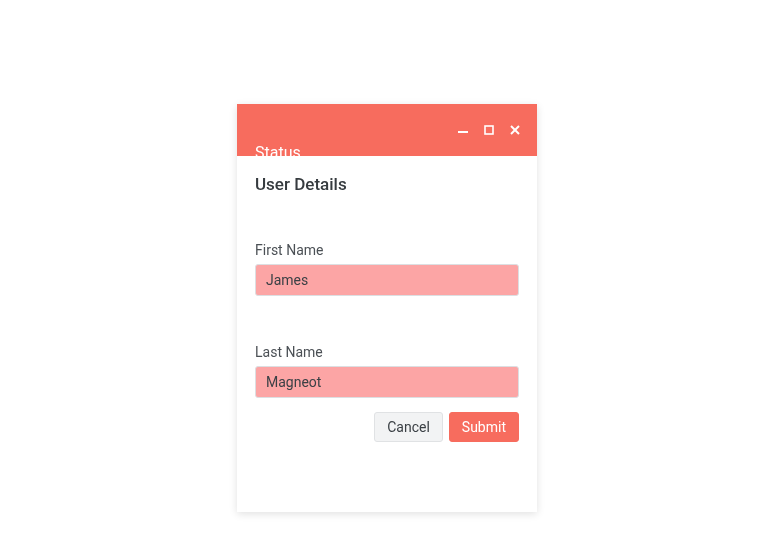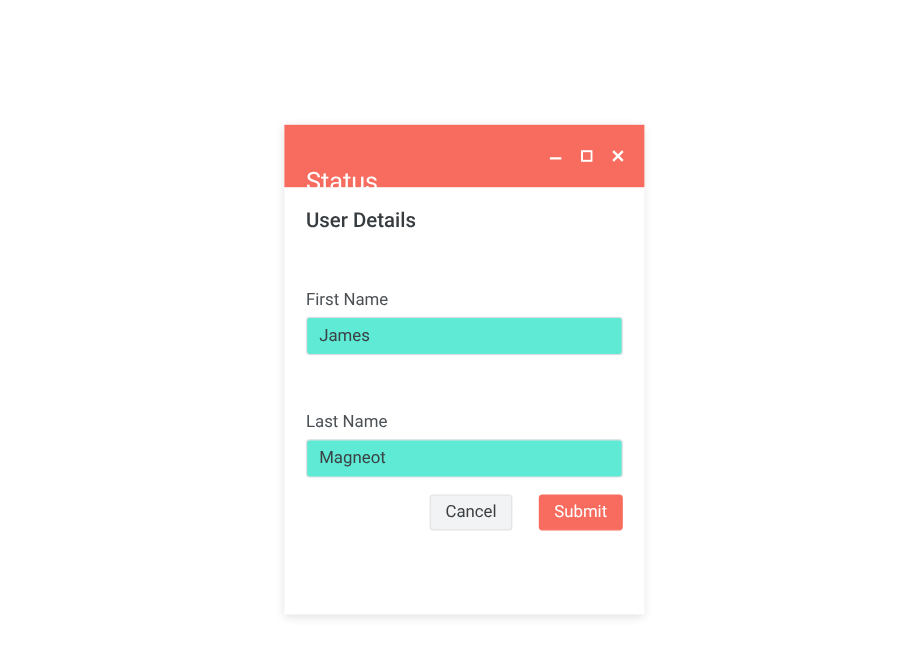--- a/index.html
+++ b/index.html
@@ -25,21 +25,21 @@
     .titlebar {
       background: #f76c5e;
       height: 52px;
       display: flex;
       align-items: center;
       justify-content: space-between;
       padding: 0 16px 0 18px;
       color: #ffffff;
     }
     .titlebar-title {
-      font-size: 21px;
+      font-size: 16px;
       font-weight: 400;
       margin-top: 44px;
     }
     .titlebar-controls {
       display: flex;
       align-items: center;
       gap: 14px;
     }
     .tb-icon {
       display: inline-flex;
@@ -73,26 +73,26 @@
     }
     .form-input {
       width: 100%;
       height: 32px;
       border: 1px solid #dcdfe2;
       border-radius: 3px;
       padding: 3px 10px;
       font-size: 14px;
       color: #3b4045;
       font-family: inherit;
-      background: #5eead4;
+      background: #fca5a5;
     }
     .button-row {
       display: flex;
       justify-content: flex-end;
-      gap: 22px;
+      gap: 6px;
       margin-top: 10px;
     }
     .btn {
       height: 30px;
       padding: 0 12px;
       font-size: 14px;
       border-radius: 3px;
       cursor: pointer;
       font-family: inherit;
       display: inline-flex;

